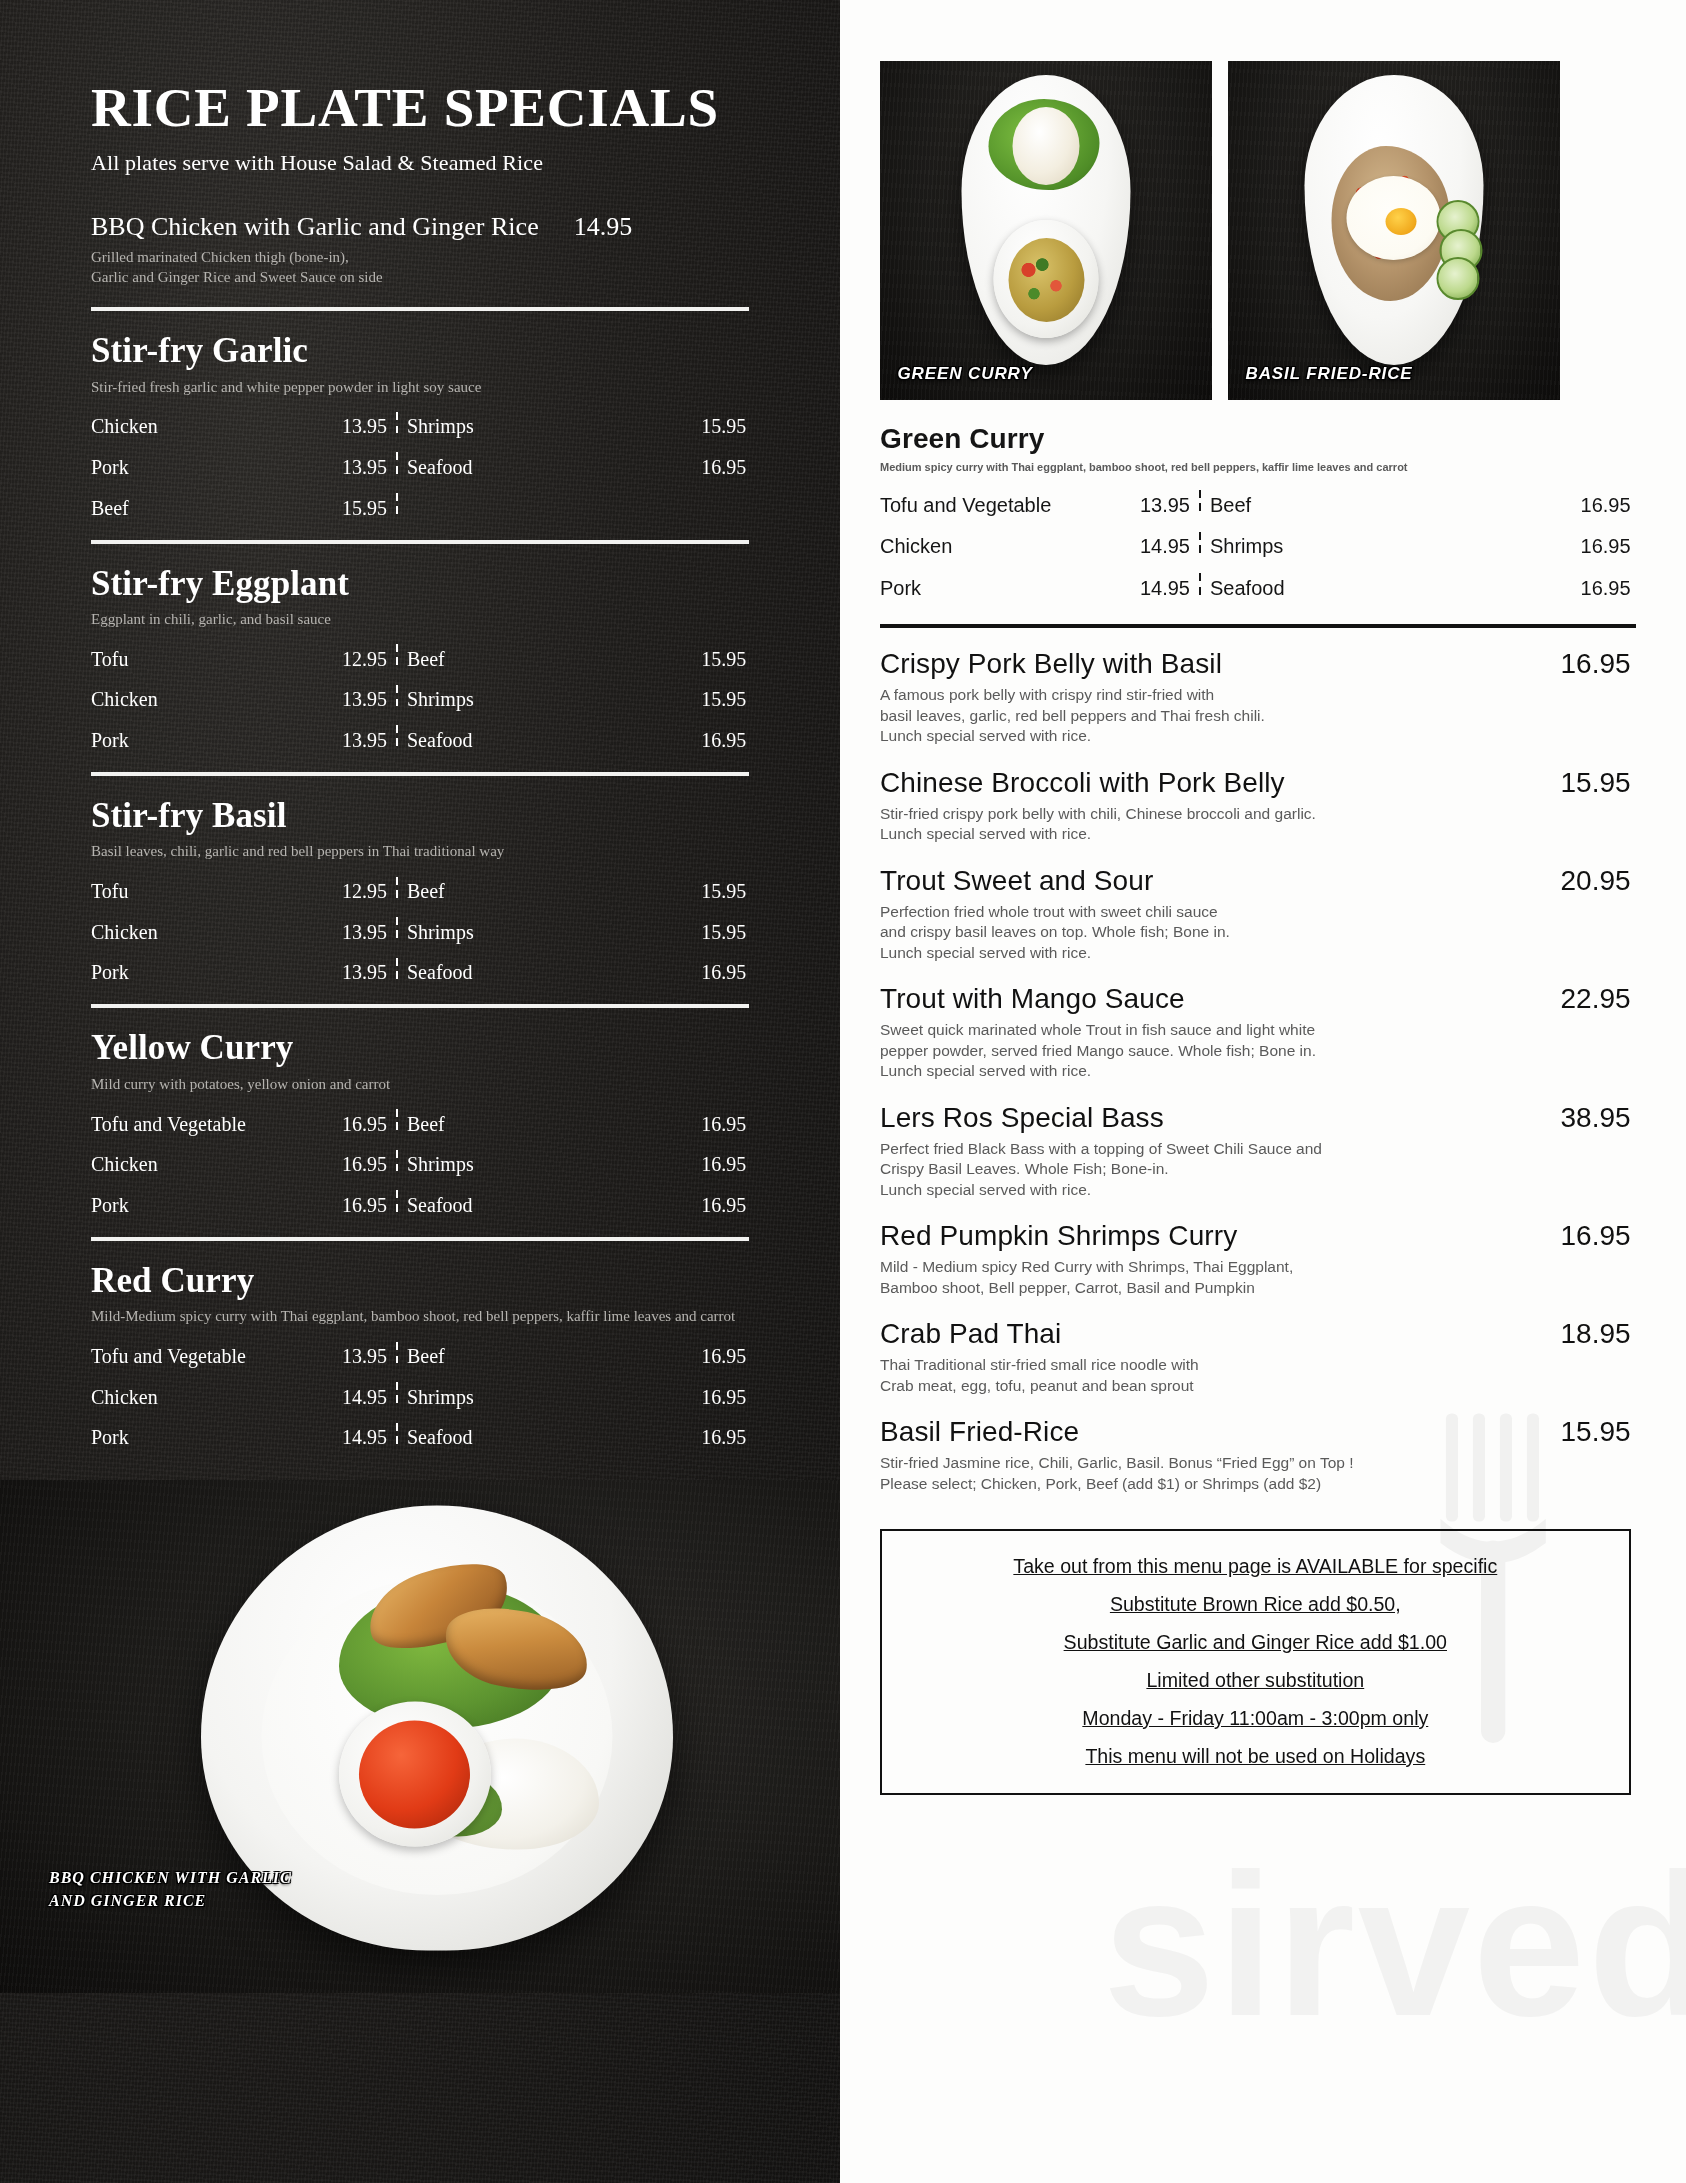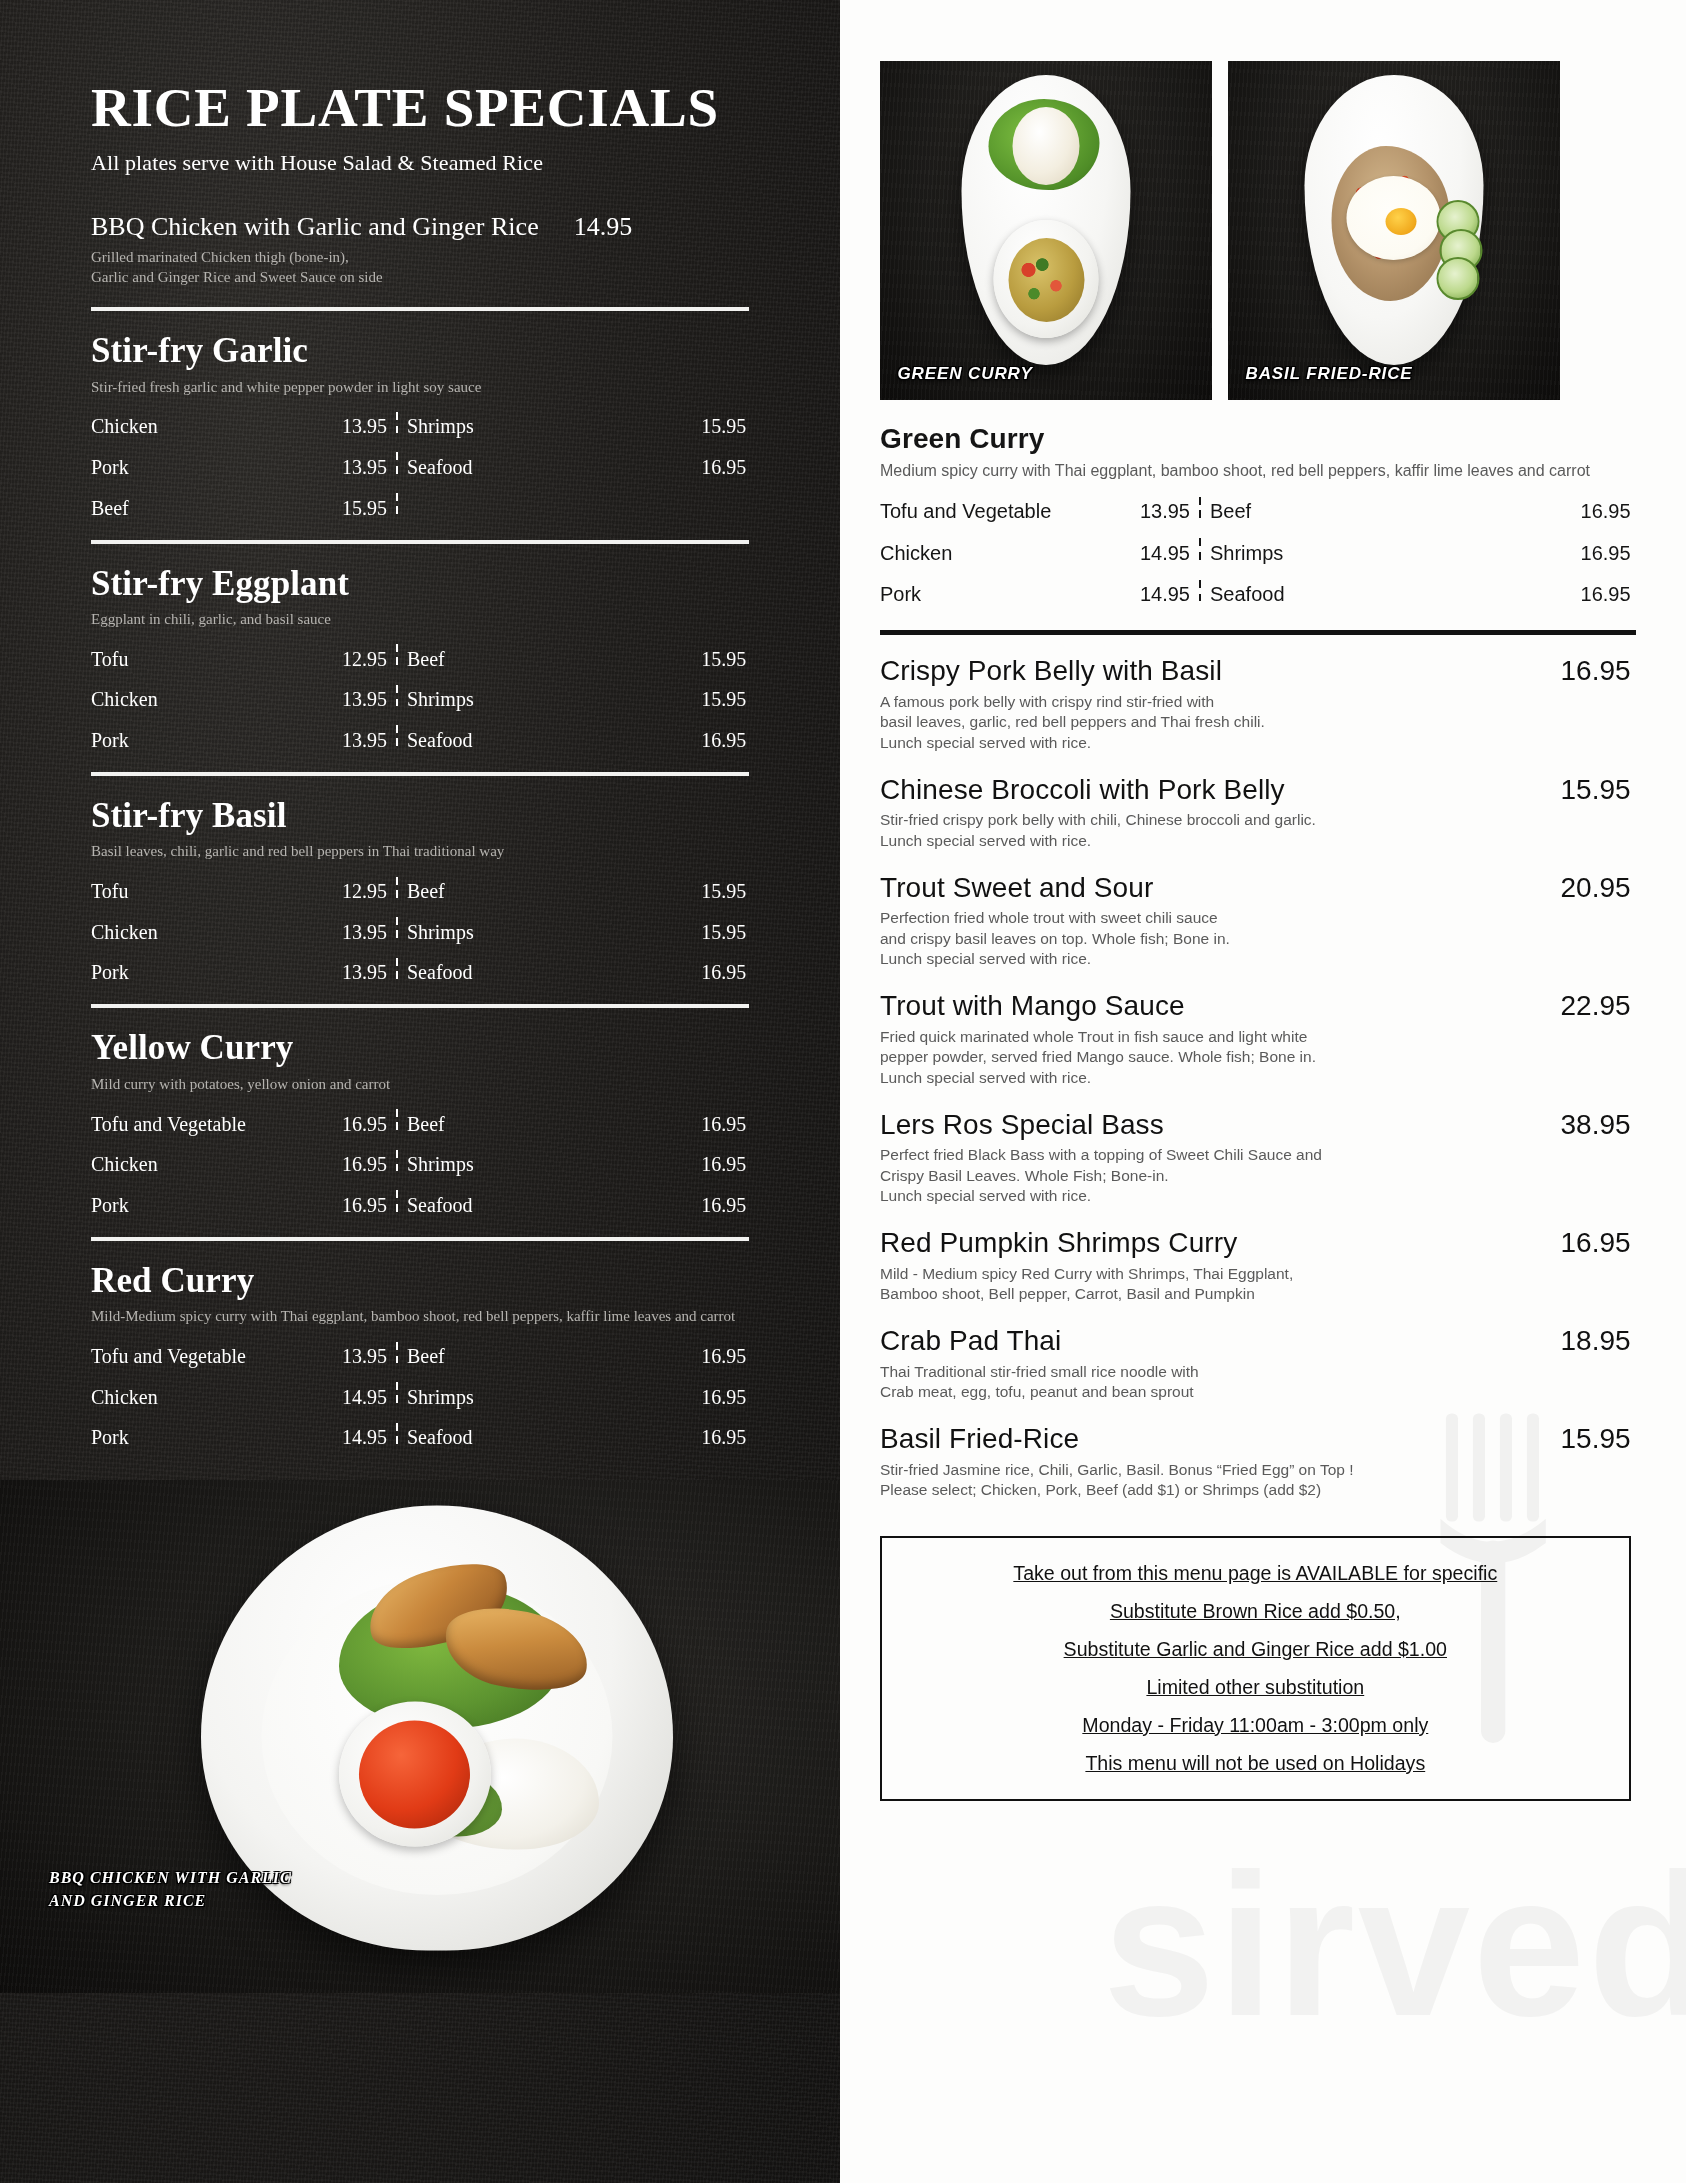--- a/index.html
+++ b/index.html
@@ -242,21 +242,21 @@
     background:radial-gradient(circle at 42% 38%,#e6f2cf 0%,#bcd98c 55%,#6e9c3c 100%);
     border:2px solid #59892e;
   }
   .bf-cuc1{left:132px;top:125px;}
   .bf-cuc2{left:135px;top:154px;}
   .bf-cuc3{left:132px;top:182px;}
 
   
   .r-sec{padding-top:23px;}
   .r-title{font-size:28px;color:#151515;margin:0;letter-spacing:0.1px;}
-  .r-desc{font-size:16px;color:#5a5a5a;margin-top:5.4px;line-height:1.33;}
+  .r-desc{font-size:11px;color:#5a5a5a;margin-top:5.4px;line-height:1.33;font-weight:bold;}
   .r-price-grid{
     display:grid;
     grid-template-columns: 209px 101px 20px 202px 1fr;
     row-gap:15px;margin-top:15px;align-items:baseline;
   }
   .rg-item{font-size:20px;color:#151515;}
   .rg-price{font-size:20px;color:#151515;text-align:right;}
   .rg-divider{display:flex;justify-content:center;}
   .rg-divider span{display:block;width:2.7px;height:21.6px;
     background:repeating-linear-gradient(to bottom,#151515 0 8px,transparent 8px 13.5px);}
@@ -571,21 +571,21 @@
               <div>and crispy basil leaves on top. Whole fish; Bone in.</div>
               <div>Lunch special served with rice.</div>
             </div>
           </div>
           <div class="dish">
             <div class="dish-head">
               <div class="dish-name">Trout with Mango Sauce</div>
               <div class="dish-price">22.95</div>
             </div>
             <div class="dish-desc">
-              <div>Fried quick marinated whole Trout in fish sauce and light white</div>
+              <div>Sweet quick marinated whole Trout in fish sauce and light white</div>
               <div>pepper powder, served fried Mango sauce. Whole fish; Bone in.</div>
               <div>Lunch special served with rice.</div>
             </div>
           </div>
           <div class="dish">
             <div class="dish-head">
               <div class="dish-name">Lers Ros Special Bass</div>
               <div class="dish-price">38.95</div>
             </div>
             <div class="dish-desc">

